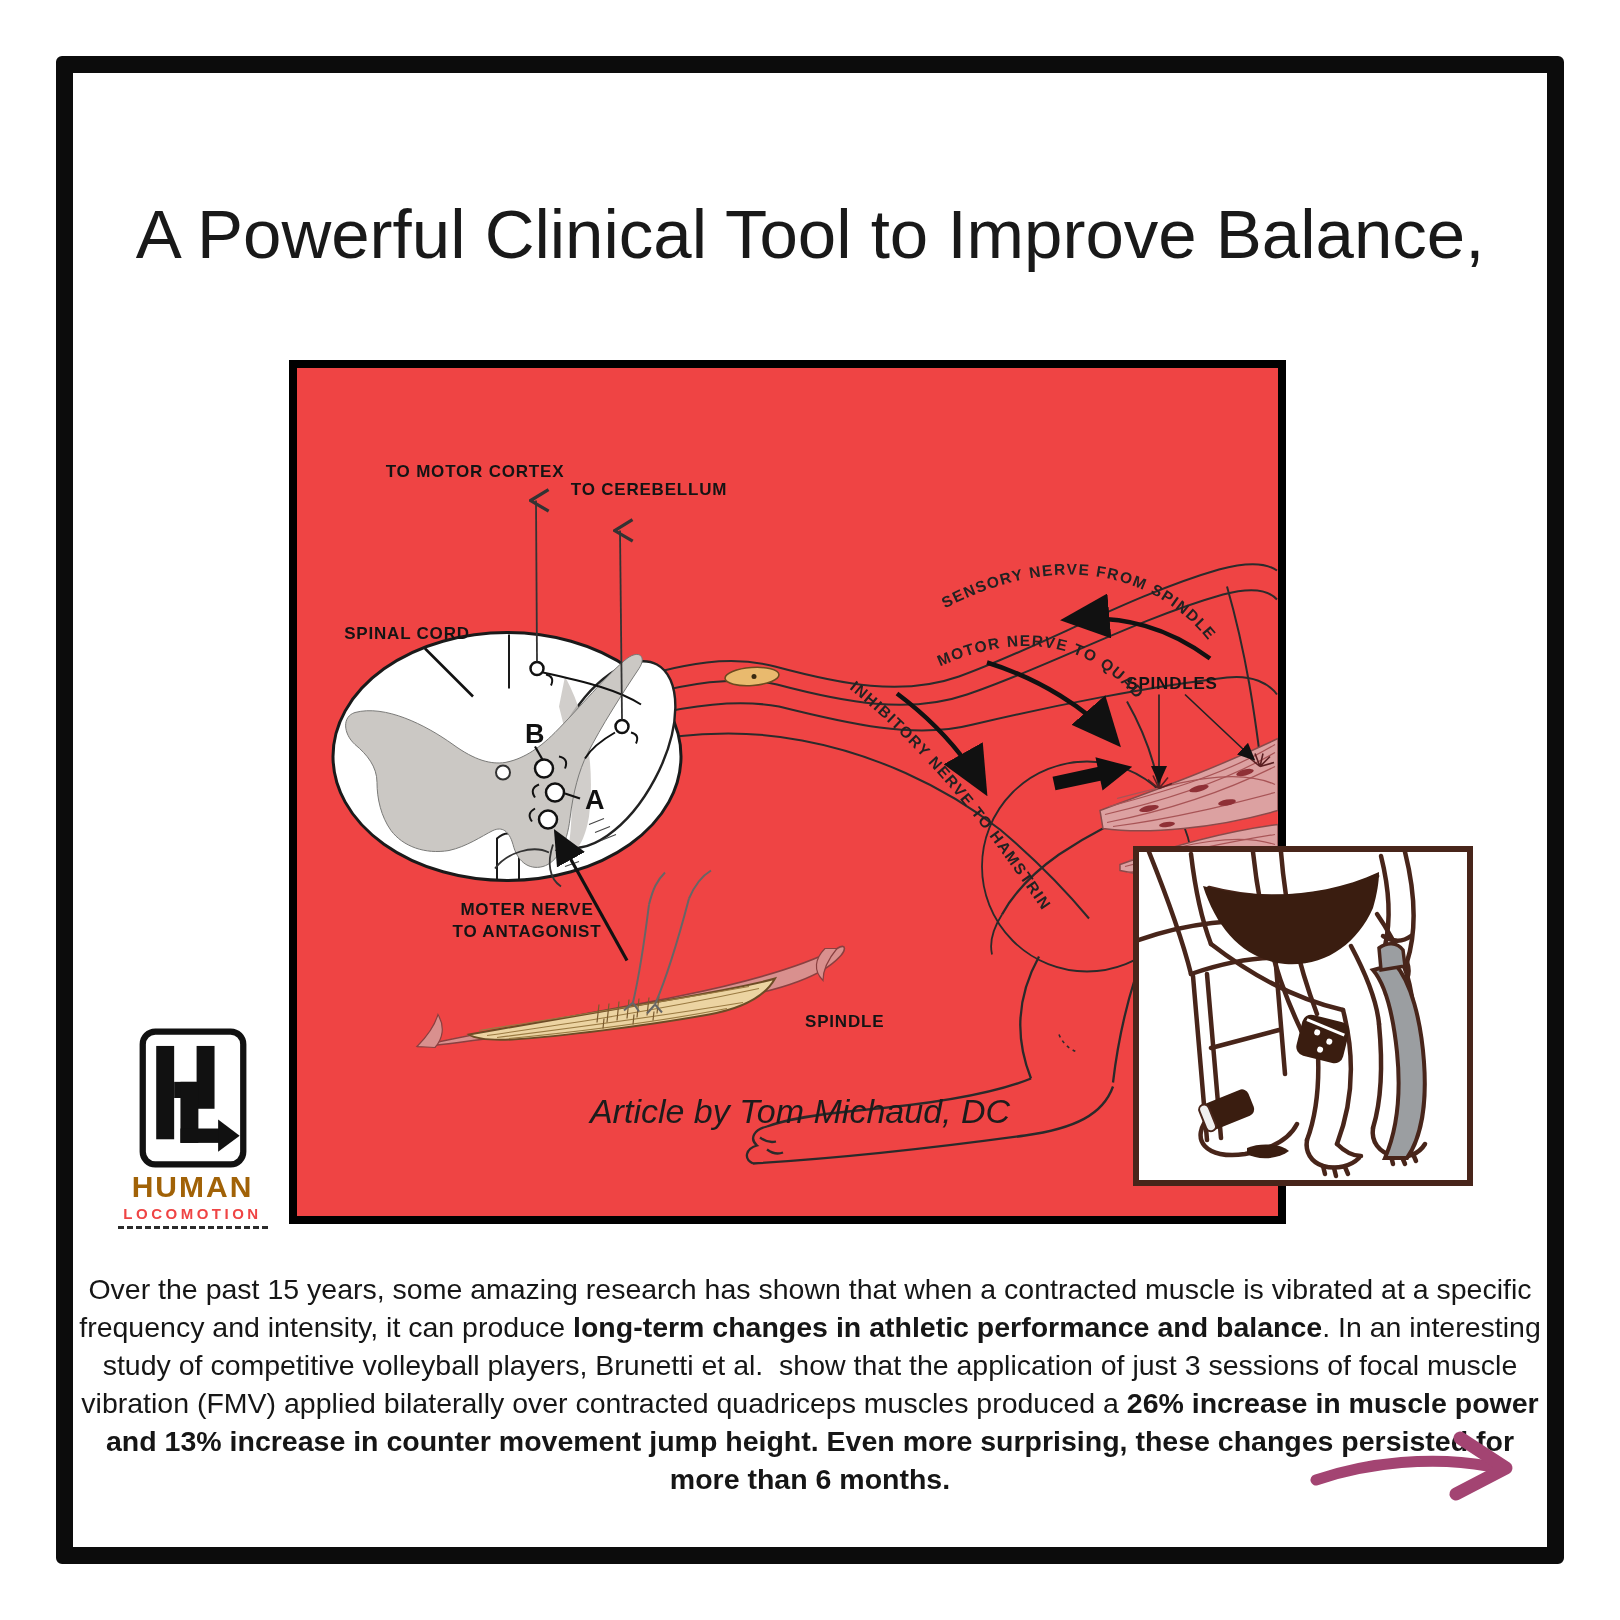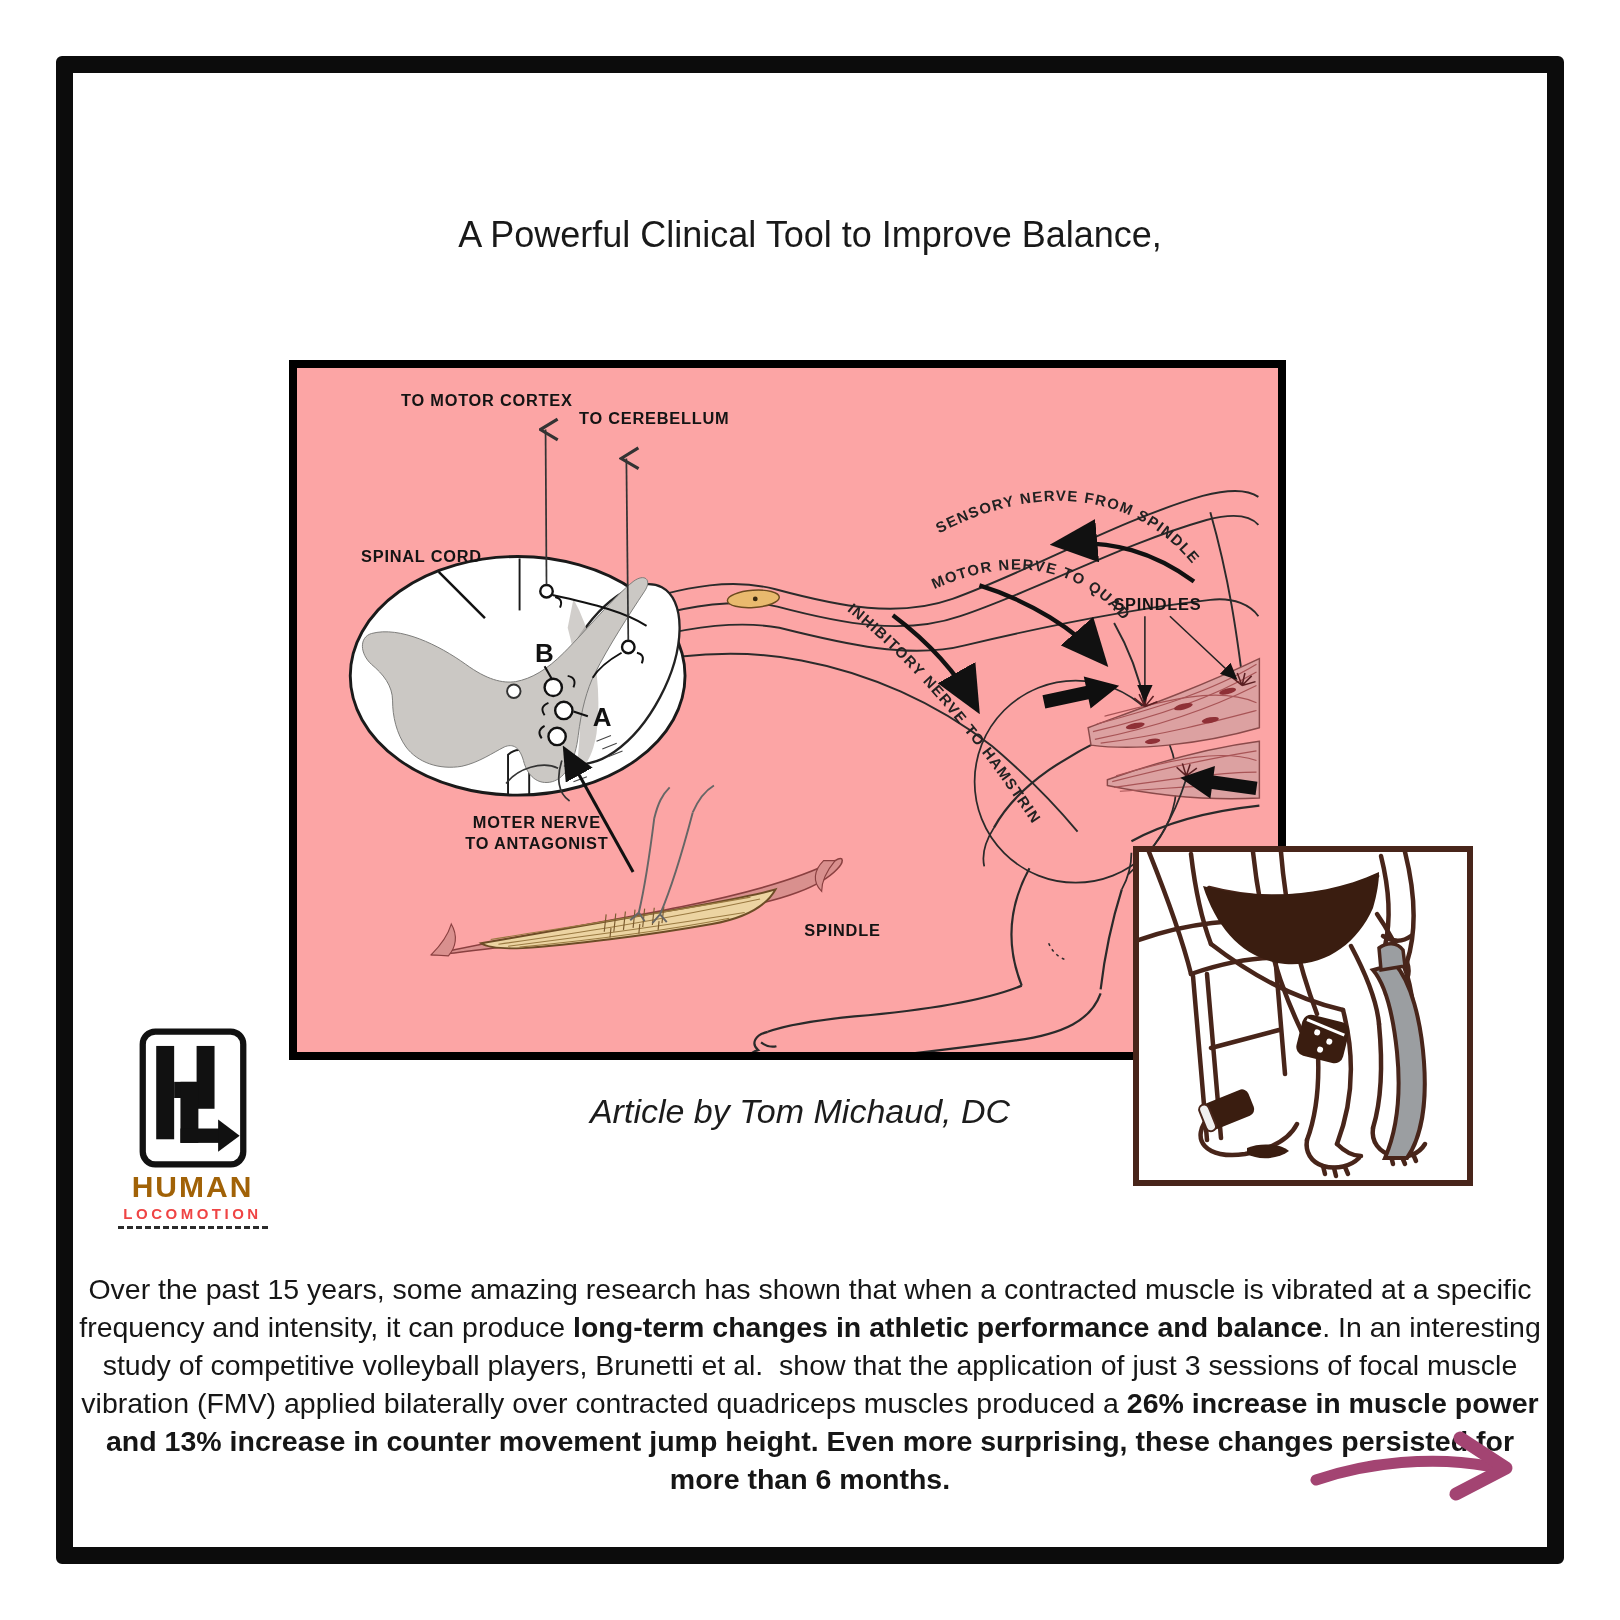--- a/index.html
+++ b/index.html
@@ -5,24 +5,24 @@
   html,body{margin:0;padding:0;background:#ffffff;}
   .canvas{position:relative;width:1620px;height:1620px;background:#fff;overflow:hidden;
           font-family:"Liberation Sans",sans-serif;color:#141414;}
   .frame{position:absolute;left:56px;top:56px;right:56px;bottom:56px;
          border:17px solid #0c0c0c;border-radius:6px;}
   
   .title{position:absolute;left:0;top:104px;width:100%;text-align:center;
          font-size:65px;font-weight:700;letter-spacing:1px;color:#111;}
   .title .colon{font-weight:400;}
   .subtitle{position:absolute;left:0;top:196px;width:100%;text-align:center;
-            font-size:36px;font-weight:400;line-height:78px;color:#191919;}
-  
-  .diagram-box{position:absolute;left:289px;top:360px;width:997px;height:700px;
-               box-sizing:border-box;border:8px solid #000;background:#fca5a5;}
+            font-size:69px;font-weight:400;line-height:78px;color:#191919;}
+  
+  .diagram-box{position:absolute;left:289px;top:360px;width:997px;height:864px;
+               box-sizing:border-box;border:8px solid #000;background:#ef4444;}
   .diagram-box svg{display:block;width:100%;height:100%;}
   .dlbl{font-family:"Liberation Sans",sans-serif;font-weight:700;font-size:17px;
         letter-spacing:.8px;fill:#141414;}
   .dlbl-c{font-family:"Liberation Sans",sans-serif;font-weight:600;font-size:15.5px;
           letter-spacing:1.4px;fill:#222;}
   .dbig{font-family:"Liberation Sans",sans-serif;font-weight:700;font-size:27px;fill:#111;}
   
   .logo{position:absolute;left:100px;top:1028px;width:185px;text-align:center;}
   .logo-mark{display:block;margin:0 auto;}
   .logo-line1{font-size:30px;font-weight:700;letter-spacing:2px;color:#a16207;margin-top:2px;}

